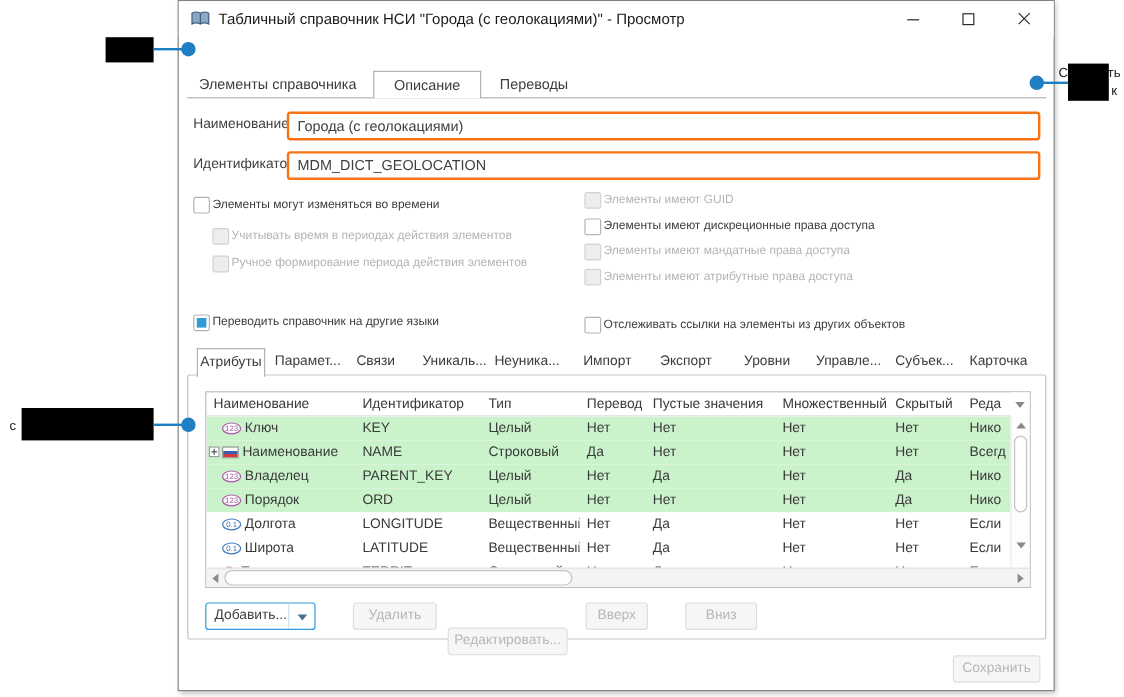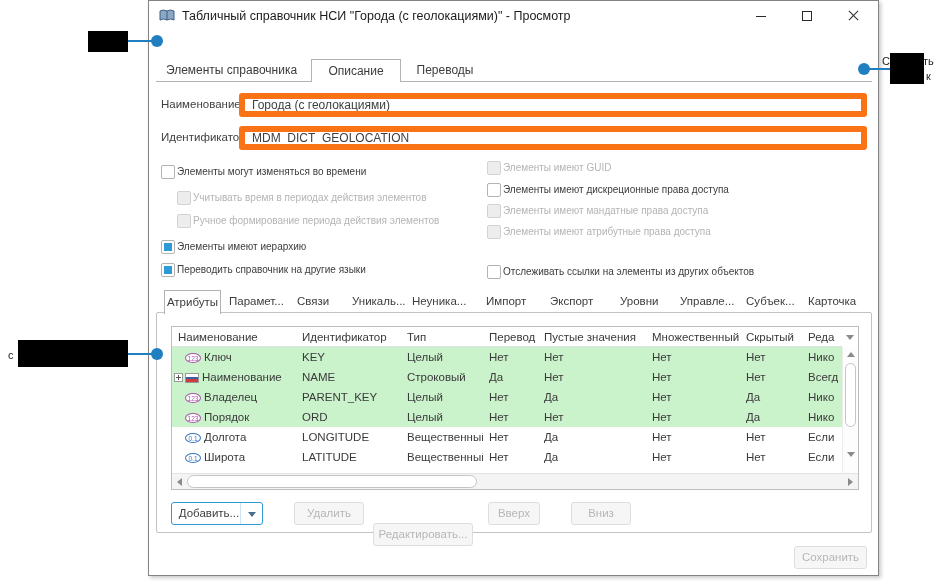--- a/index.html
+++ b/index.html
@@ -23,21 +23,21 @@
   .menubar { position:absolute; left:0; top:30px; width:100%; height:22px; background:#efefef; }
   .menu-item { position:absolute; top:0; height:22px; line-height:22px; font-size:12px; color:#2d2d2d; }
 
   
   .maintab-line { position:absolute; left:7px; top:80px; width:716px; height:0; border-top:1px solid #b2b2b2; }
   .maintab { position:absolute; top:59px; height:21px; line-height:21px; font-size:12px; color:#3c3c3c; text-align:center; }
   .maintab.active { top:58px; height:23px; line-height:22px; background:#ffffff; border:1px solid #b2b2b2; border-bottom:none; z-index:3; }
 
   
   .frm-label { position:absolute; font-size:11.5px; color:#3f3f3f; white-space:nowrap; }
-  .frm-input { position:absolute; left:90px; width:628px; height:24px; border:6px solid #f97316; border-radius:3px;
+  .frm-input { position:absolute; left:90px; width:628px; height:24px; border:2px solid #f97316; border-radius:3px;
                background:#fff; font-family:"Liberation Sans",sans-serif; font-size:12px; color:#3f3f3f; padding:0 7px; }
 
   
   .cb-row { position:absolute; height:15px; }
   .cb { position:relative; display:inline-block; width:14px; height:14px; border:1px solid #b3b3b3; border-radius:2px; background:#fff; vertical-align:middle; }
   .cb.checked::after { content:""; position:absolute; left:2px; top:2px; width:8px; height:8px; background:#2e9bd6; }
   .cb.disabled { background:#ededed; border-color:#d2d2d2; }
   .cb-label { font-size:10px; color:#3c3c3c; margin-left:2px; vertical-align:middle; white-space:nowrap; }
   .cb-label.disabled { color:#b4b4b4; }
 
@@ -129,23 +129,20 @@
 
     <div class="cb-row" style="left:12px;top:161px">
       <span class="cb"></span><span class="cb-label">Элементы могут изменяться во времени</span>
     </div>
     <div class="cb-row" style="left:28px;top:187px">
       <span class="cb disabled"></span><span class="cb-label disabled">Учитывать время в периодах действия элементов</span>
     </div>
     <div class="cb-row" style="left:28px;top:210px">
       <span class="cb disabled"></span><span class="cb-label disabled">Ручное формирование периода действия элементов</span>
     </div>
-    <div class="cb-row" style="left:12px;top:236px">
-      <span class="cb checked"></span><span class="cb-label">Элементы имеют иерархию</span>
-    </div>
     <div class="cb-row" style="left:12px;top:259px">
       <span class="cb checked"></span><span class="cb-label">Переводить справочник на другие языки</span>
     </div>
 
     <div class="cb-row" style="left:338px;top:157px">
       <span class="cb disabled"></span><span class="cb-label disabled">Элементы имеют GUID</span>
     </div>
     <div class="cb-row" style="left:338px;top:200px">
       <span class="cb disabled"></span><span class="cb-label disabled">Элементы имеют мандатные права доступа</span>
     </div>

